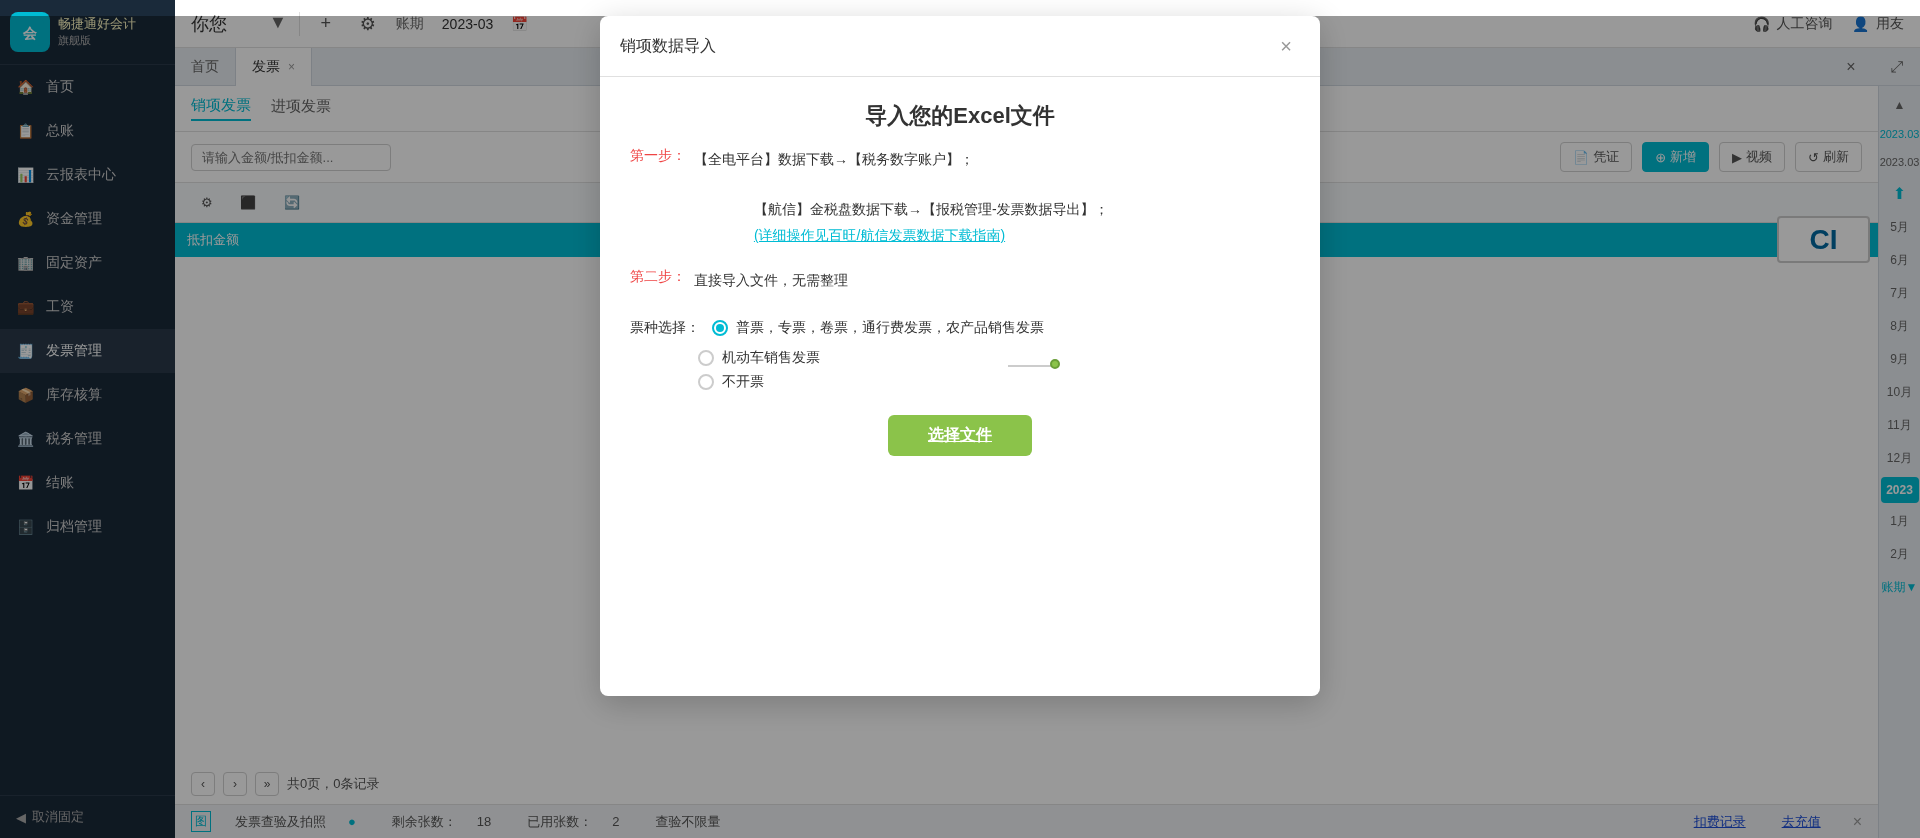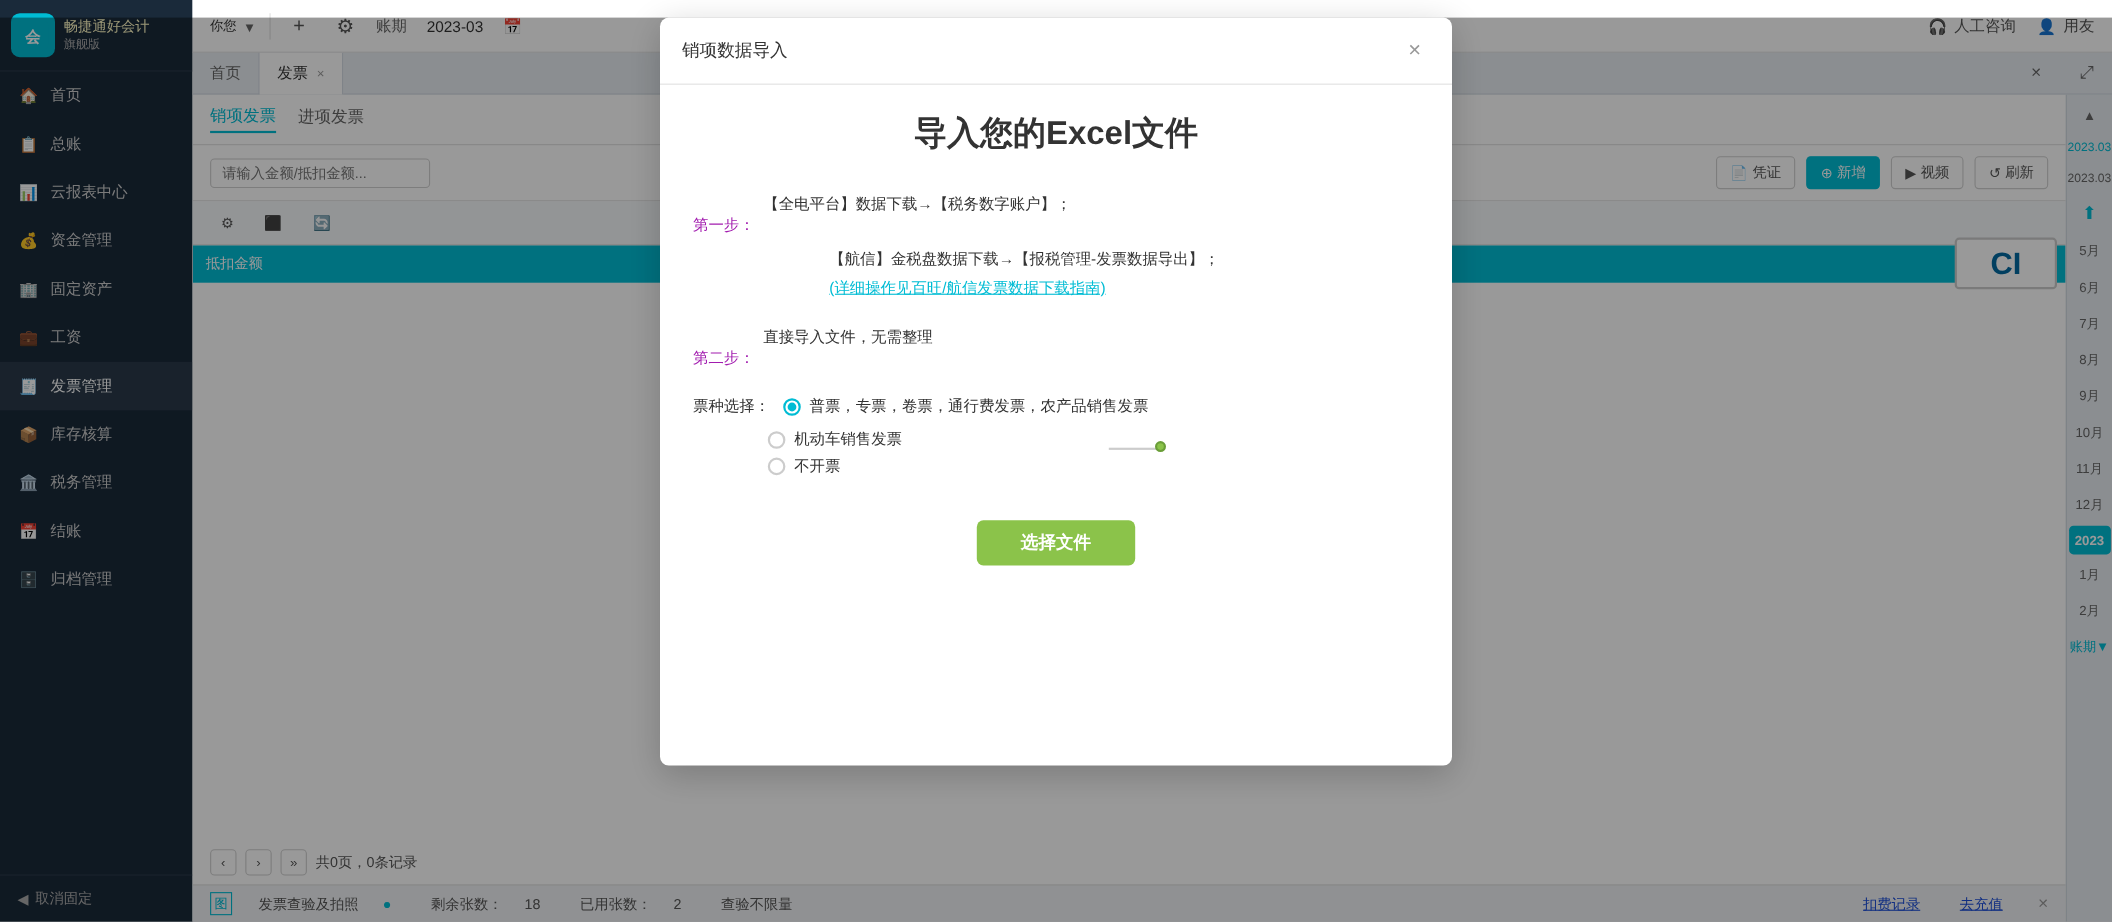--- a/index.html
+++ b/index.html
@@ -21,21 +21,21 @@
     .nav-item.active { background: #2a3a4a; color: #fff; }
     .nav-icon { width: 20px; height: 20px; margin-right: 10px; display: flex; align-items: center; justify-content: center; flex-shrink: 0; }
     .nav-label { font-size: 14px; }
     .sidebar-footer { padding: 12px 16px; color: #aaa; font-size: 13px; display: flex; align-items: center; cursor: pointer; border-top: 1px solid #2a3a4a; }
 
     
     .main-area { flex: 1; display: flex; flex-direction: column; height: 838px; overflow: hidden; background: #f0f2f5; }
 
     
     .top-bar { background: #fff; height: 48px; display: flex; align-items: center; padding: 0 16px; border-bottom: 1px solid #e0e0e0; flex-shrink: 0; }
-    .company-select { display: flex; align-items: flex-end; font-size: 12px; color: #333; cursor: pointer; }
+    .company-select { display: flex; align-items: flex-start; font-size: 18px; color: #333; cursor: pointer; gap: 36px; }
     .company-name { margin-right: 6px; }
     .chevron-down { color: #666; }
     .top-bar-divider { width: 1px; height: 24px; background: #e0e0e0; margin: 0 12px; }
     .top-bar-actions { display: flex; align-items: center; gap: 14px; }
     .top-action-btn { width: 28px; height: 28px; display: flex; align-items: center; justify-content: center; cursor: pointer; color: #555; font-size: 18px; }
     .period-label { color: #666; font-size: 14px; }
     .period-value { color: #333; font-size: 14px; font-weight: 500; margin-left: 4px; }
     .calendar-icon { color: #00bcd4; cursor: pointer; margin-left: 4px; }
     .top-bar-right { margin-left: auto; display: flex; align-items: center; gap: 20px; }
     .service-btn { display: flex; align-items: center; gap: 6px; color: #555; cursor: pointer; font-size: 14px; }
@@ -88,35 +88,35 @@
 
     
     .modal-overlay { position: fixed; top: 16px; left: 0; width: 1920px; height: 838px; background: rgba(0,0,0,0.4); z-index: 100; display: flex; justify-content: center; }
 
     
     .modal { background: #fff; border-radius: 8px; width: 720px; max-height: 680px; display: flex; flex-direction: column; box-shadow: 0 8px 32px rgba(0,0,0,0.2); position: relative; }
     .modal-header { display: flex; align-items: center; justify-content: space-between; padding: 16px 20px; border-bottom: 1px solid #e0e0e0; }
     .modal-title { font-size: 16px; color: #333; font-weight: 500; }
     .modal-close { cursor: pointer; color: #999; font-size: 20px; width: 28px; height: 28px; display: flex; align-items: center; justify-content: center; border-radius: 4px; }
     .modal-body { padding: 24px 30px; flex: 1; overflow-y: auto; }
-    .modal-main-title { text-align: center; font-size: 30px; color: #333; font-weight: bold; margin-bottom: 31px; }
+    .modal-main-title { text-align: center; font-size: 22px; color: #333; font-weight: bold; margin-bottom: 16px; }
 
     .step-section { margin-bottom: 20px; }
-    .step-label { color: #a21caf; font-size: 14px; font-weight: 500; min-width: 60px; display: inline-block; vertical-align: top; margin-top: 23px; }
+    .step-label { color: #ef4444; font-size: 14px; font-weight: 500; min-width: 60px; display: inline-block; vertical-align: top; }
     .step-content { display: inline-block; color: #333; font-size: 14px; line-height: 1.8; }
 
     .radio-group { margin: 6px 0; display: flex; align-items: center; gap: 8px; }
     .radio-btn { width: 16px; height: 16px; border-radius: 50%; border: 2px solid #ccc; display: flex; align-items: center; justify-content: center; cursor: pointer; flex-shrink: 0; }
     .radio-btn.checked { border-color: #00bcd4; }
     .radio-dot { width: 8px; height: 8px; border-radius: 50%; background: #00bcd4; }
     .radio-label { font-size: 14px; color: #333; }
 
     .ticket-select-label { color: #333; font-size: 14px; font-weight: 500; }
 
-    .select-file-btn { display: block; margin: 40px auto; padding: 10px 40px; background: #8bc34a; color: #fff; border: none; border-radius: 6px; font-size: 16px; font-weight: bold; cursor: pointer; }
+    .select-file-btn { display: block; margin: 24px auto; padding: 10px 40px; background: #8bc34a; color: #fff; border: none; border-radius: 6px; font-size: 16px; font-weight: bold; cursor: pointer; text-decoration: underline; }
 
     .modal-footer-text { text-align: center; font-size: 13px; color: #999; margin-top: 8px; }
     .win-btn { width: 46px; height: 38px; display: flex; align-items: center; justify-content: center; cursor: pointer; color: #666; font-size: 16px; }
 
     .right-side-wrapper { position: relative; display: flex; }
 
     
     .ci-badge { position: absolute; right: 0; top: 168px; width: 93px; height: 47px; background: #fff; display: flex; align-items: center; justify-content: center; font-size: 22px; font-weight: bold; color: #333; border: 2px solid #00bcd4; border-radius: 4px; }
   </style>
 </head>

